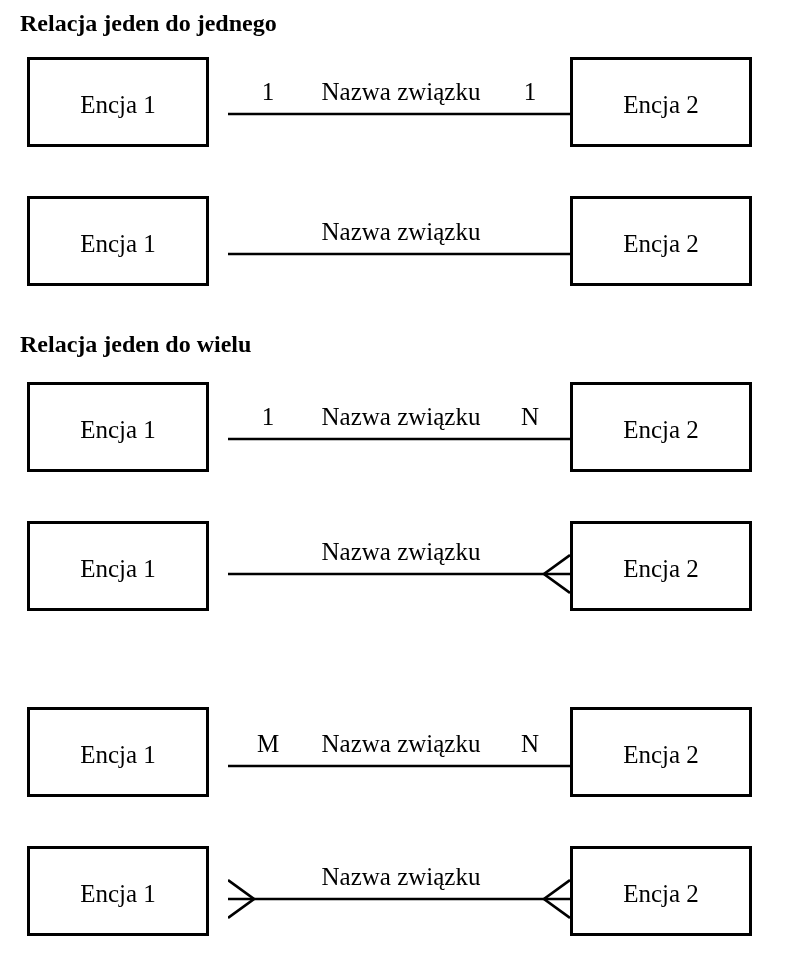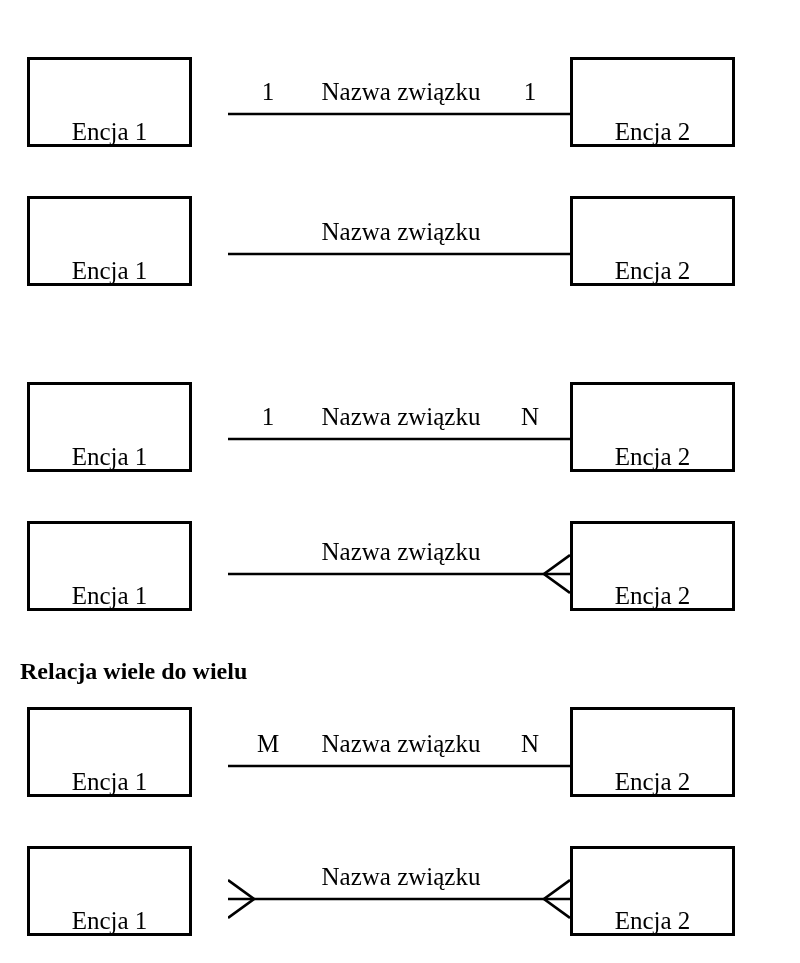--- a/index.html
+++ b/index.html
@@ -19,27 +19,27 @@
   .section-heading {
     position: absolute;
     left: 20px;
     font-size: 24px;
     font-weight: bold;
     line-height: 1;
     white-space: nowrap;
   }
   .entity-box {
     position: absolute;
-    width: 165px;
+    width: 182px;
     height: 90px;
     box-sizing: border-box;
     border: 3px solid #000000;
     background: #ffffff;
     display: flex;
-    align-items: flex-end;
+    align-items: center;
     justify-content: center;
   }
   .entity-label {
     font-size: 25px;
     line-height: 1;
     white-space: nowrap;
     padding-top: 4px;
   }
   .left-box  { left: 27px; }
   .right-box { left: 570px; font-family: Liberation Serif, serif; }
@@ -76,20 +76,21 @@
     right: 10px;
     width: 60px;
     text-align: center;
   }
 </style>
 </head>
 <body>
 
 <div id="canvas">
 
+  <div class="section-heading" style="top:11px">Relacja jeden do jednego</div>
 
   <div class="entity-box left-box" style="top:57px">
     <span class="entity-label">Encja 1</span>
   </div>
   <svg class="connector-svg" style="top:91px" viewBox="0 0 342 46">
     <path d="M0 23 H342" stroke="#000000" stroke-width="2.3" fill="none"></path>
   </svg>
   <div class="label-strip" style="top:76px">
     <span class="card-left">1</span>
     <span class="relation-name">Nazwa związku</span>
@@ -105,20 +106,21 @@
   <svg class="connector-svg" style="top:231px" viewBox="0 0 342 46">
     <path d="M0 23 H342" stroke="#000000" stroke-width="2.3" fill="none"></path>
   </svg>
   <div class="label-strip" style="top:216px">
     <span class="relation-name">Nazwa związku</span>
   </div>
   <div class="entity-box right-box" style="top:196px">
     <span class="entity-label">Encja 2</span>
   </div>
 
+  <div class="section-heading" style="top:332px">Relacja jeden do wielu</div>
 
   <div class="entity-box left-box" style="top:382px">
     <span class="entity-label">Encja 1</span>
   </div>
   <svg class="connector-svg" style="top:416px" viewBox="0 0 342 46">
     <path d="M0 23 H342" stroke="#000000" stroke-width="2.3" fill="none"></path>
   </svg>
   <div class="label-strip" style="top:401px">
     <span class="card-left">1</span>
     <span class="relation-name">Nazwa związku</span>
@@ -135,21 +137,20 @@
     <path d="M0 23 H342" stroke="#000000" stroke-width="2.3" fill="none"></path>
     <path d="M342 4 L316 23 L342 42" stroke="#000000" stroke-width="2.7" fill="none"></path>
   </svg>
   <div class="label-strip" style="top:536px">
     <span class="relation-name">Nazwa związku</span>
   </div>
   <div class="entity-box right-box" style="top:521px">
     <span class="entity-label">Encja 2</span>
   </div>
 
-  <div class="section-heading" style="top:659px">Relacja wiele do wielu</div>
 
   <div class="entity-box left-box" style="top:707px">
     <span class="entity-label">Encja 1</span>
   </div>
   <svg class="connector-svg" style="top:743px" viewBox="0 0 342 46">
     <path d="M0 23 H342" stroke="#000000" stroke-width="2.3" fill="none"></path>
   </svg>
   <div class="label-strip" style="top:728px">
     <span class="card-left">M</span>
     <span class="relation-name">Nazwa związku</span>

